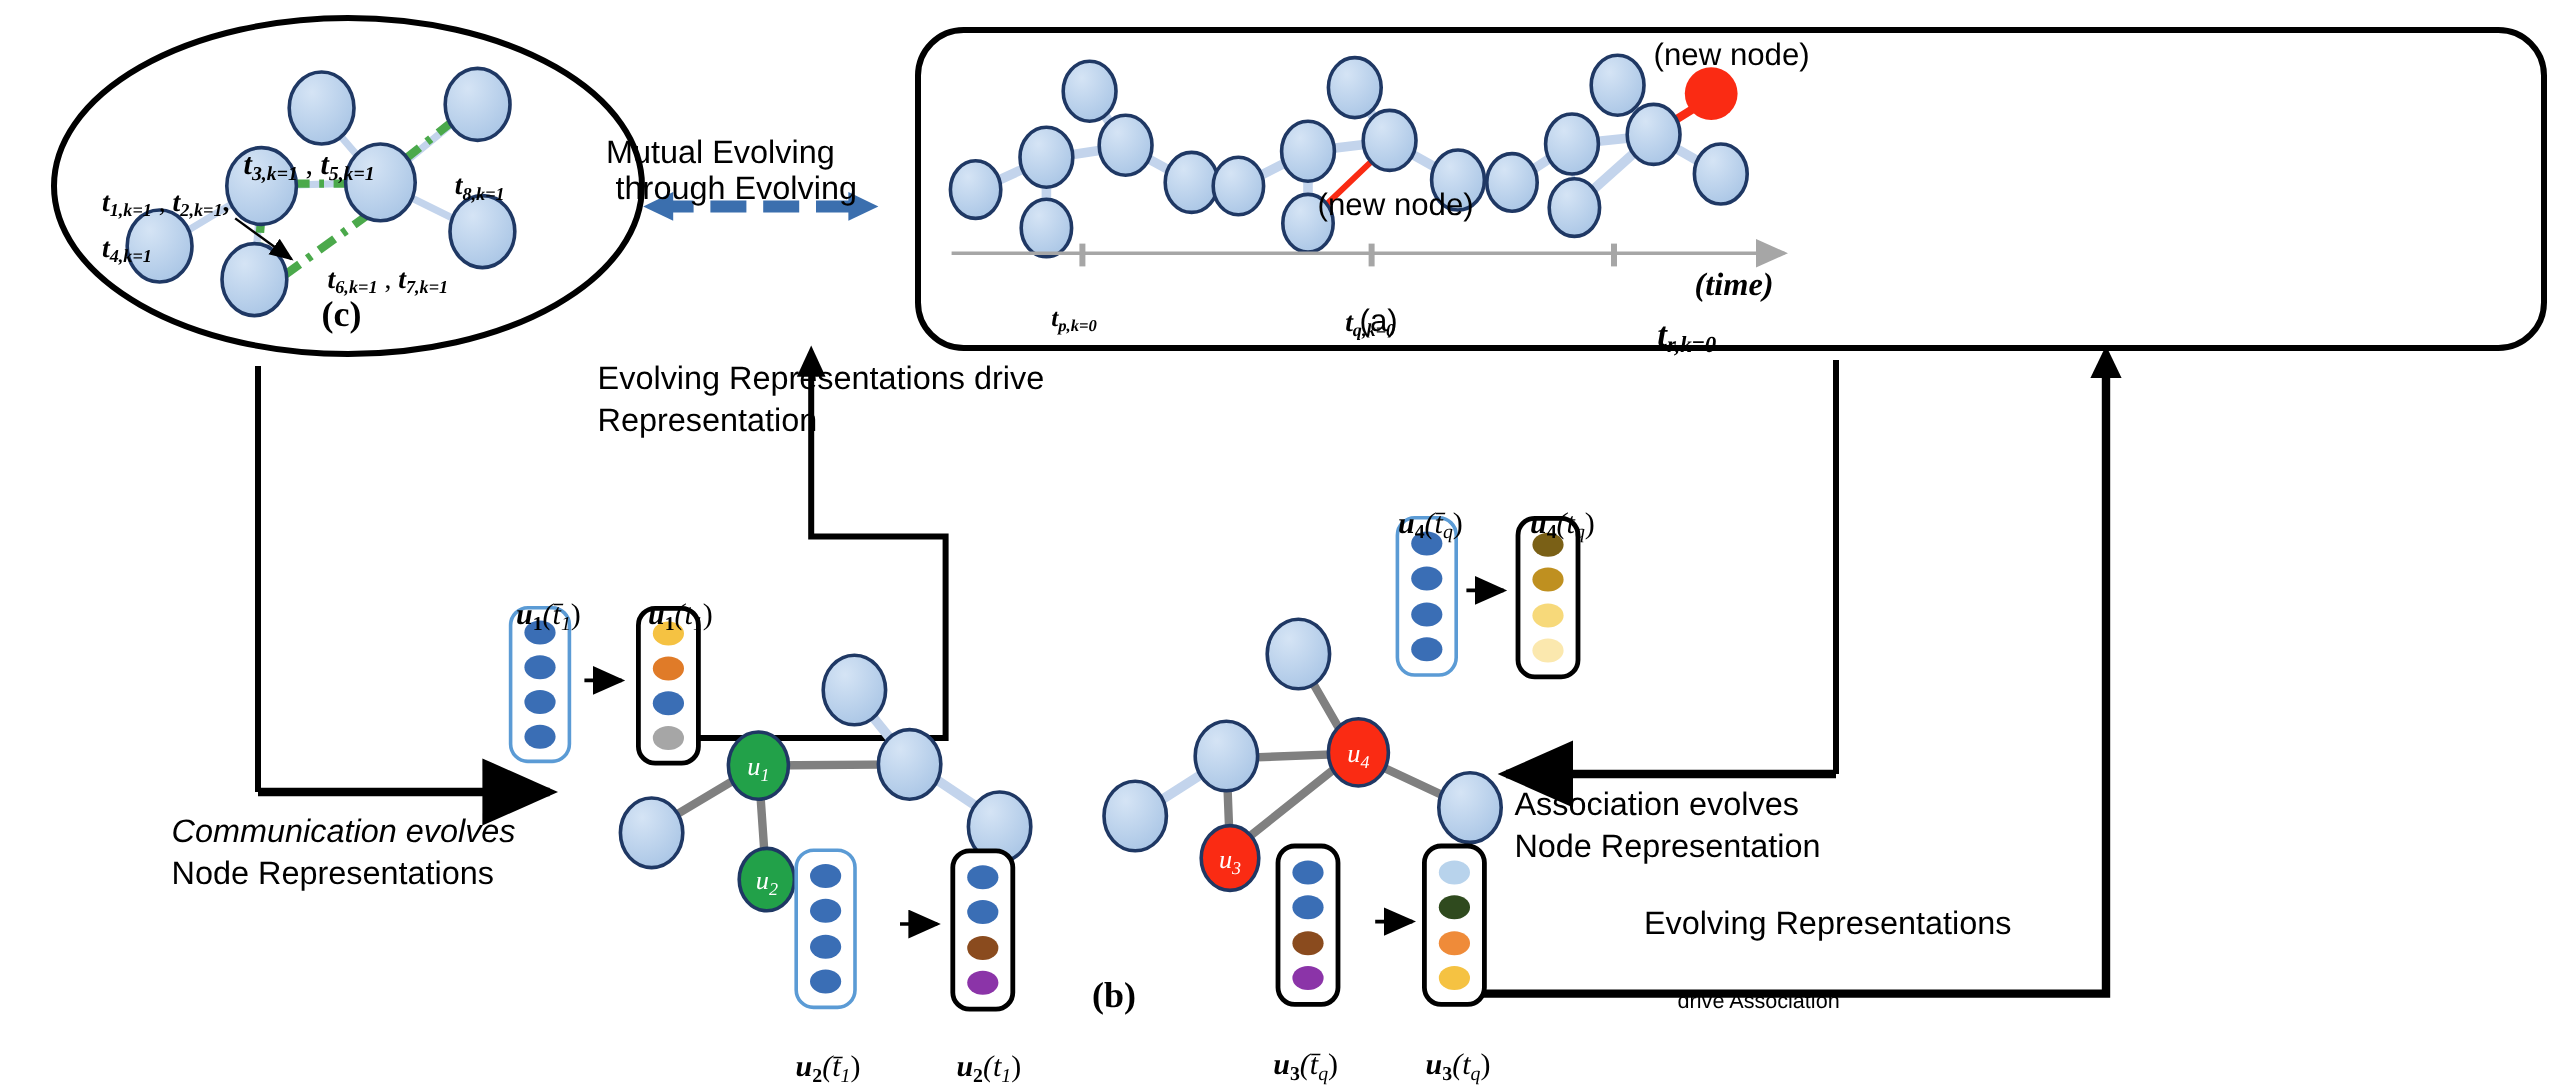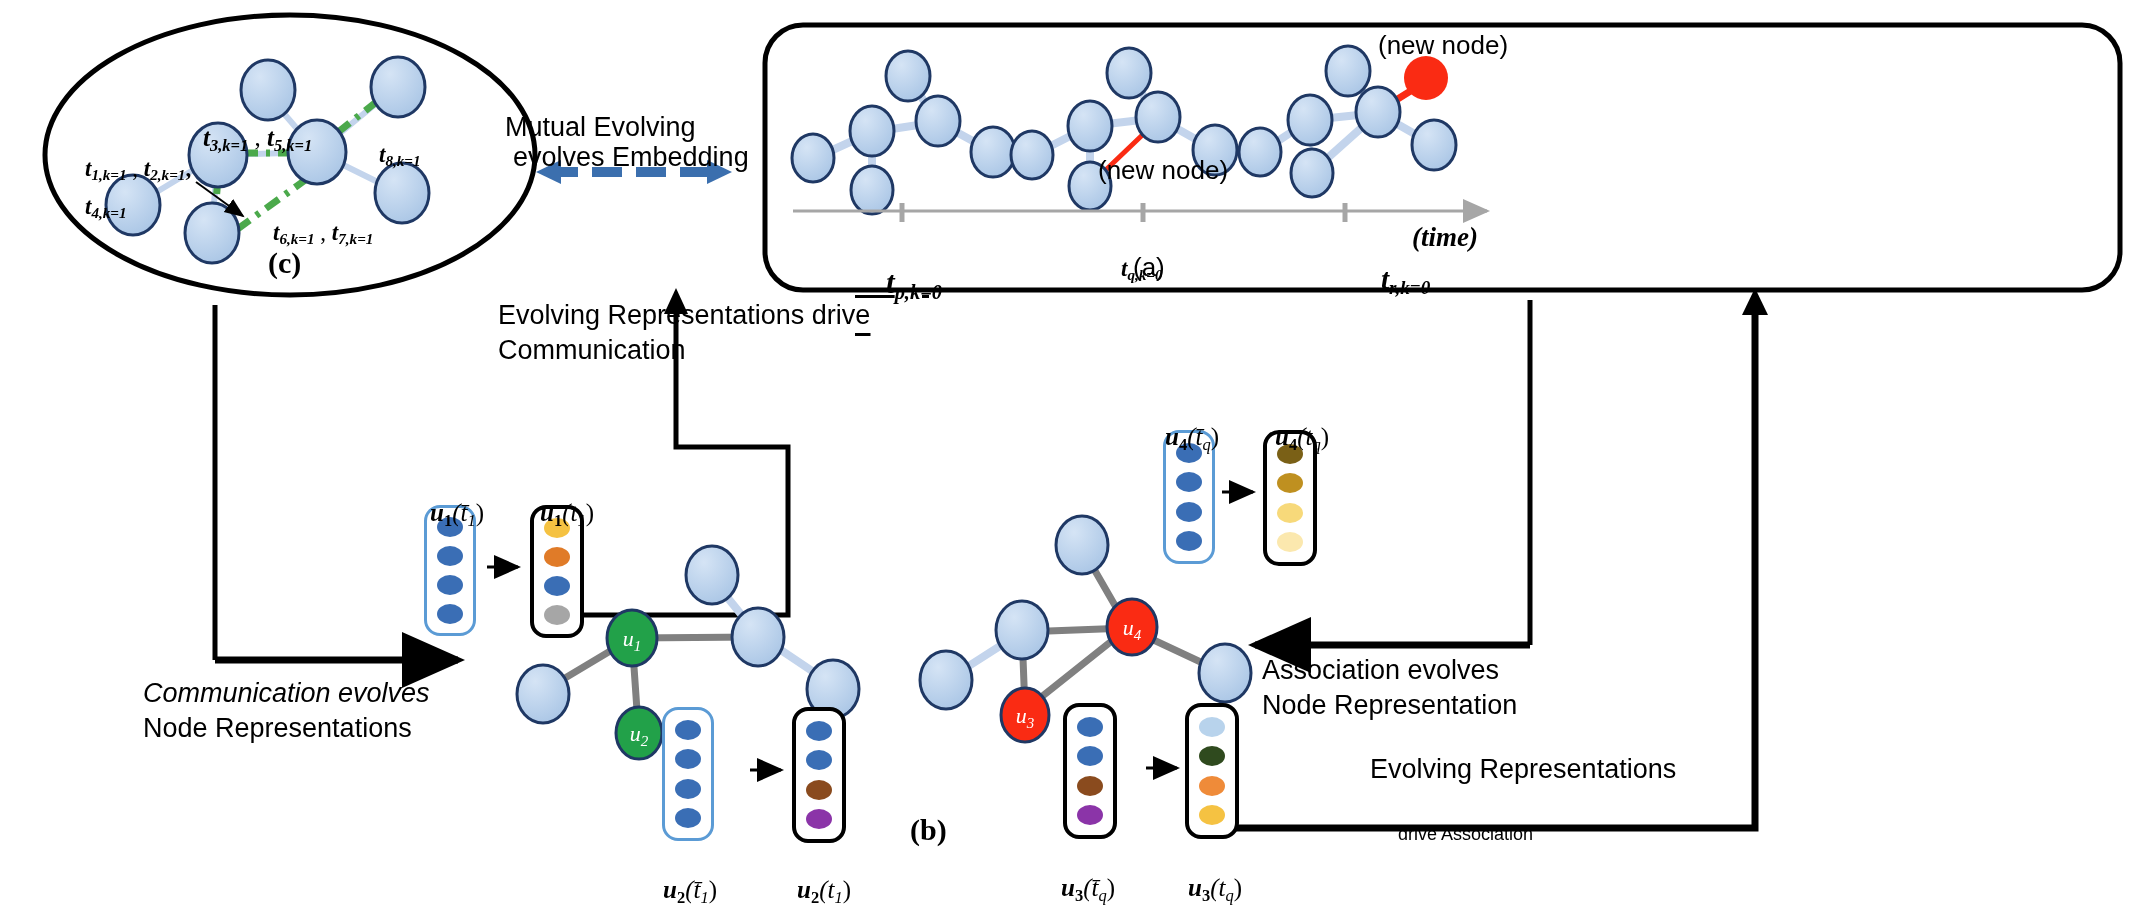--- a/index.html
+++ b/index.html
@@ -316,42 +316,42 @@
     <span>t</span><span class="sub">8,k=1</span>
   </div>
 
   <div class="txt mathbold" style="left:250px; top:192px; font-size:23px;">
     <span>t</span><span class="sub">6,k=1</span><span style="font-style:normal;font-weight:normal;"> , </span><span>t</span><span class="sub">7,k=1</span>
   </div>
 
   <div class="txt panel-letter" style="left:268px; top:245px;">(c)</div>
 
   <div class="txt sans" style="left:505px; top:112px; font-size:27px;">Mutual Evolving</div>
-  <div class="txt sans" style="left:513px; top:142px; font-size:27px;">evolves Embedding</div>
+  <div class="txt sans" style="left:513px; top:142px; font-size:27px;">through Evolving</div>
 
   <div class="txt sans" style="left:1098px; top:155px; font-size:26px;">(new node)</div>
   <div class="txt sans" style="left:1378px; top:30px; font-size:26px;">(new node)</div>
 
-  <div class="txt mathbold" style="left:855px; top:228px; font-size:31px;text-decoration:underline;">
+  <div class="txt mathbold" style="left:855px; top:228px; font-size:21px;">
     <span>t</span><span class="sub">p,k=0</span>
   </div>
   <div class="txt mathbold" style="left:1098px; top:228px; font-size:23px;">
     <span>t</span><span class="sub">q,k=0</span>
   </div>
   <div class="txt mathbold" style="left:1352px; top:228px; font-size:29px;">
     <span>t</span><span class="sub">r,k=0</span>
   </div>
   <div class="txt mathbold" style="left:1412px; top:222px; font-size:27px;">(time)</div>
   <div class="txt sans" style="left:1133px; top:252px; font-size:26px;">(a)</div>
 
   <div class="txt sans" style="left:143px; top:678px; font-size:27px;font-style:italic;">Communication evolves</div>
   <div class="txt sans" style="left:498px; top:300px; font-size:27px;">Evolving Representations drive</div>
 
   <div class="txt sans" style="left:143px; top:713px; font-size:27px;">Node Representations</div>
-  <div class="txt sans" style="left:498px; top:335px; font-size:27px;">Communication</div>
+  <div class="txt sans" style="left:498px; top:335px; font-size:27px;">Representation</div>
 
   <div class="txt sans" style="left:1262px; top:655px; font-size:27px;">Association evolves</div>
   <div class="txt sans" style="left:1370px; top:754px; font-size:27px;">Evolving Representations</div>
 
   <div class="txt sans" style="left:1262px; top:690px; font-size:27px;">Node Representation</div>
   <div class="txt sans" style="left:1398px; top:824px; font-size:18px;">drive Association</div>
 
   <div class="txt mathbold" style="left:405px; top:468px; font-size:25px;">
     <span>u</span><span class="nosub">1</span><span style="font-weight:normal;">(t̄</span><span class="sub" style="font-weight:normal;">1</span><span style="font-weight:normal;font-style:normal;">)</span>
   </div>

